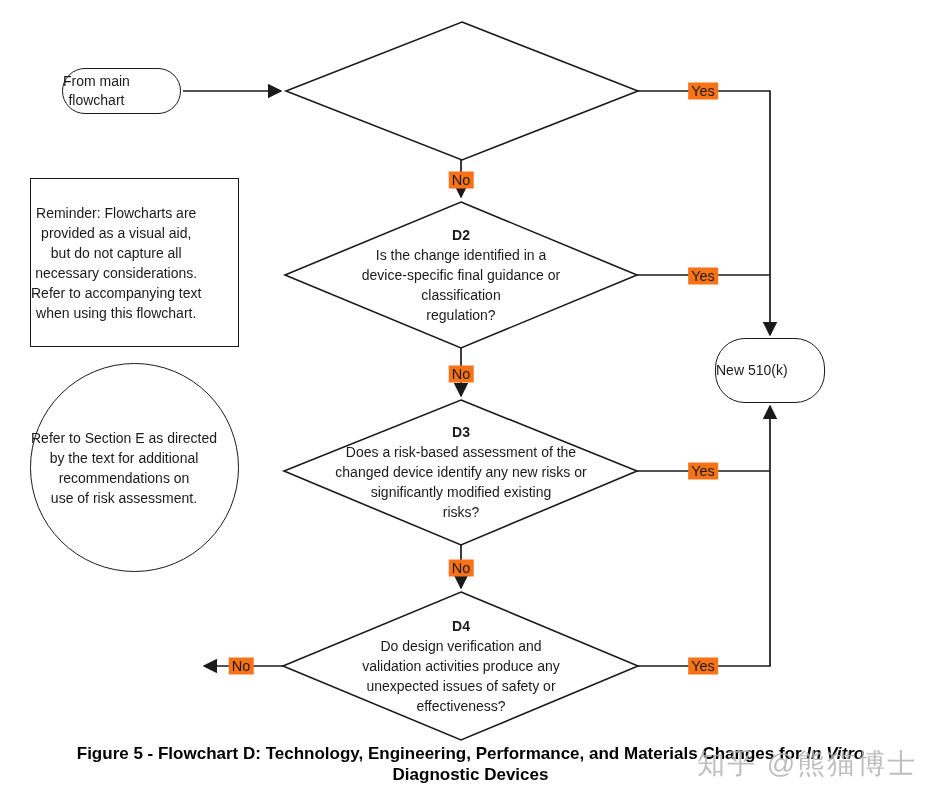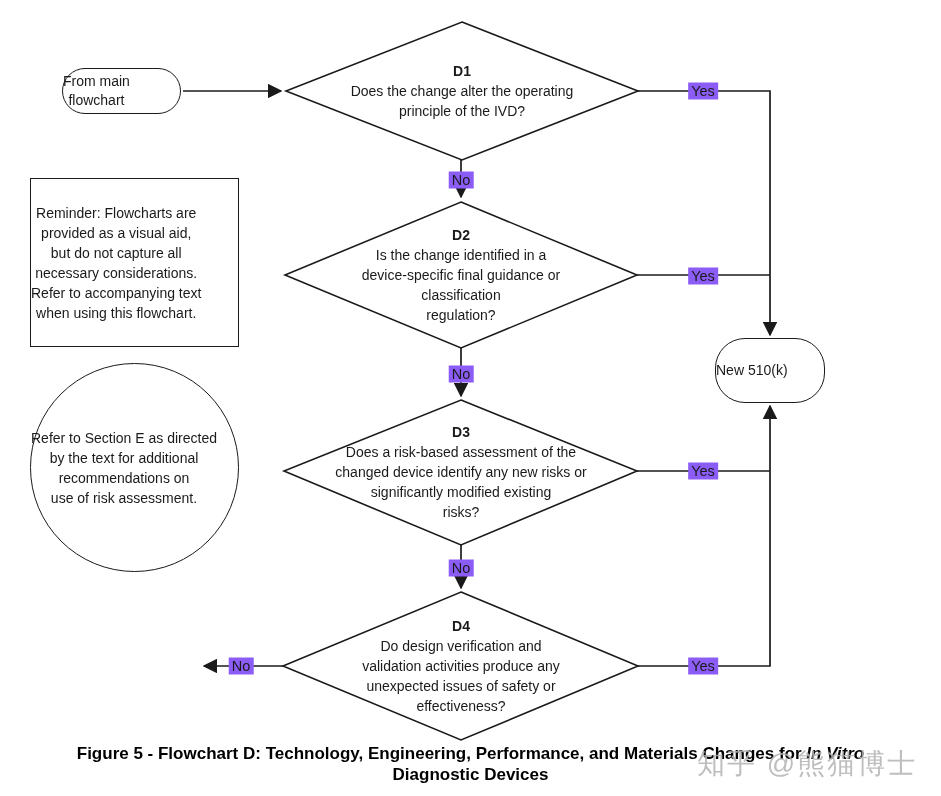--- a/index.html
+++ b/index.html
@@ -31,21 +31,21 @@
   .dlabel{
     position:absolute;z-index:2;text-align:center;font-size:14px;line-height:20px;
     pointer-events:none;
   }
   .dlabel .did{font-weight:bold;}
   .d1{left:332px;top:61px;width:260px;}
   .d2{left:331px;top:225px;width:260px;}
   .d3{left:311px;top:422px;width:300px;}
   .d4{left:311px;top:616px;width:300px;text-align:center;}
   .edge-label{
-    position:absolute;z-index:2;background:#8b5cf6;padding:0 3px;
+    position:absolute;z-index:2;background:#f97316;padding:0 3px;
     font-size:14.5px;line-height:17px;transform:translate(-50%,-50%);
   }
   .caption{
     position:absolute;z-index:1;left:0;top:743px;width:941px;text-align:center;
     font-family:Liberation Sans, sans-serif;font-weight:bold;
     font-size:17px;line-height:21px;color:#000;
   }
   .caption .ital{font-style:italic;}
   .watermark{
     position:absolute;z-index:3;left:697px;top:745px;
@@ -101,25 +101,20 @@
 when using this flowchart.</span>
   </div>
 
   <div class="node note-circle">
     <span class="pre">Refer to Section E as directed
 by the text for additional
 recommendations on
 use of risk assessment.</span>
   </div>
 
-  <div class="dlabel d1">
-    <div class="did">D1</div>
-    <div class="pre">Does the change alter the operating
-principle of the IVD?</div>
-  </div>
   <div class="dlabel d2">
     <div class="did">D2</div>
     <div class="pre">Is the change identified in a
 device-specific final guidance or
 classification
 regulation?</div>
   </div>
   <div class="dlabel d3">
     <div class="did">D3</div>
     <div class="pre">Does a risk-based assessment of the

